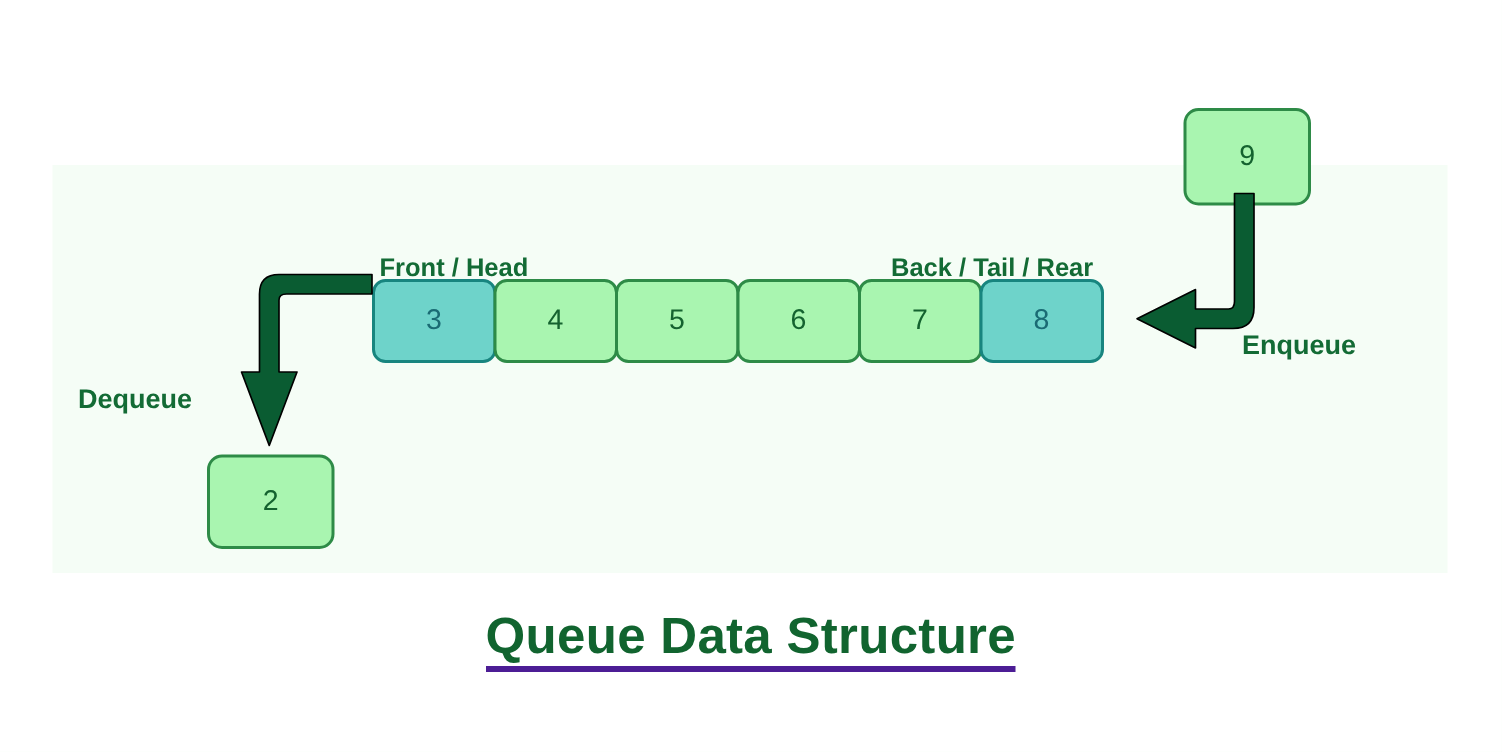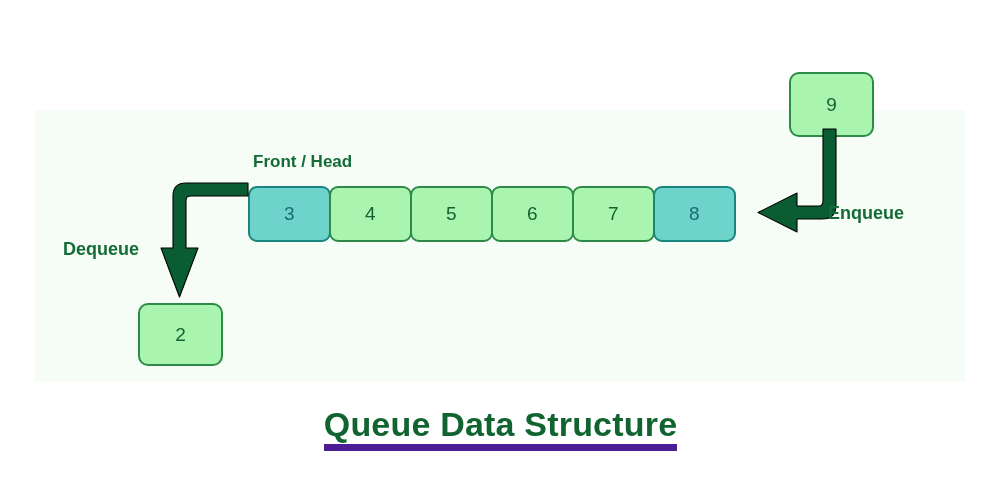--- a/index.html
+++ b/index.html
@@ -78,57 +78,59 @@
     left: 138px; top: 303px; width: 85px; height: 63px;
   }
 
   
   .label {
     position: absolute;
     color: #136b35;
     font-weight: bold;
     font-size: 17px;
     white-space: nowrap;
+    margin-top: 17px;
   }
   #label-front { left: 253px; top: 152px; }
   #label-back  { left: 594px; top: 152px; }
-  #label-dequeue { left: 63px;  top: 239px; font-size: 18px; }
+  #label-dequeue { left: 52px;  top: 239px; font-size: 18px; }
   #label-enqueue { left: 828px; top: 203px; font-size: 18px; }
 
   
   .arrow-svg { position: absolute; overflow: visible; }
   #arrow-dequeue { left: 160px; top: 182px; }
   #arrow-enqueue { left: 755px; top: 128px; }
 
   
   .title {
     position: absolute;
     left: 0;
     top: 405px;
     width: 1001px;
     text-align: center;
     font-size: 34px;
     font-weight: bold;
     color: #11642f;
     letter-spacing: .2px;
   }
   .title span {
-    border-bottom: 7px solid #4c1d95;
+    border-bottom: 4px solid #4c1d95;
     padding-bottom: 1px;
   }
 </style>
 </head>
 <body>
 
 <div id="canvas">
 
   <div class="bg-panel"></div>
 
   <div class="label" id="label-front">Front / Head</div>
 
+  <div class="label" id="label-back">Back / Tail / Rear</div>
 
   <div class="queue-row">
     <div class="cell teal">3</div>
     <div class="cell green">4</div>
     <div class="cell green">5</div>
     <div class="cell green">6</div>
     <div class="cell green">7</div>
     <div class="cell teal">8</div>
   </div>
 

